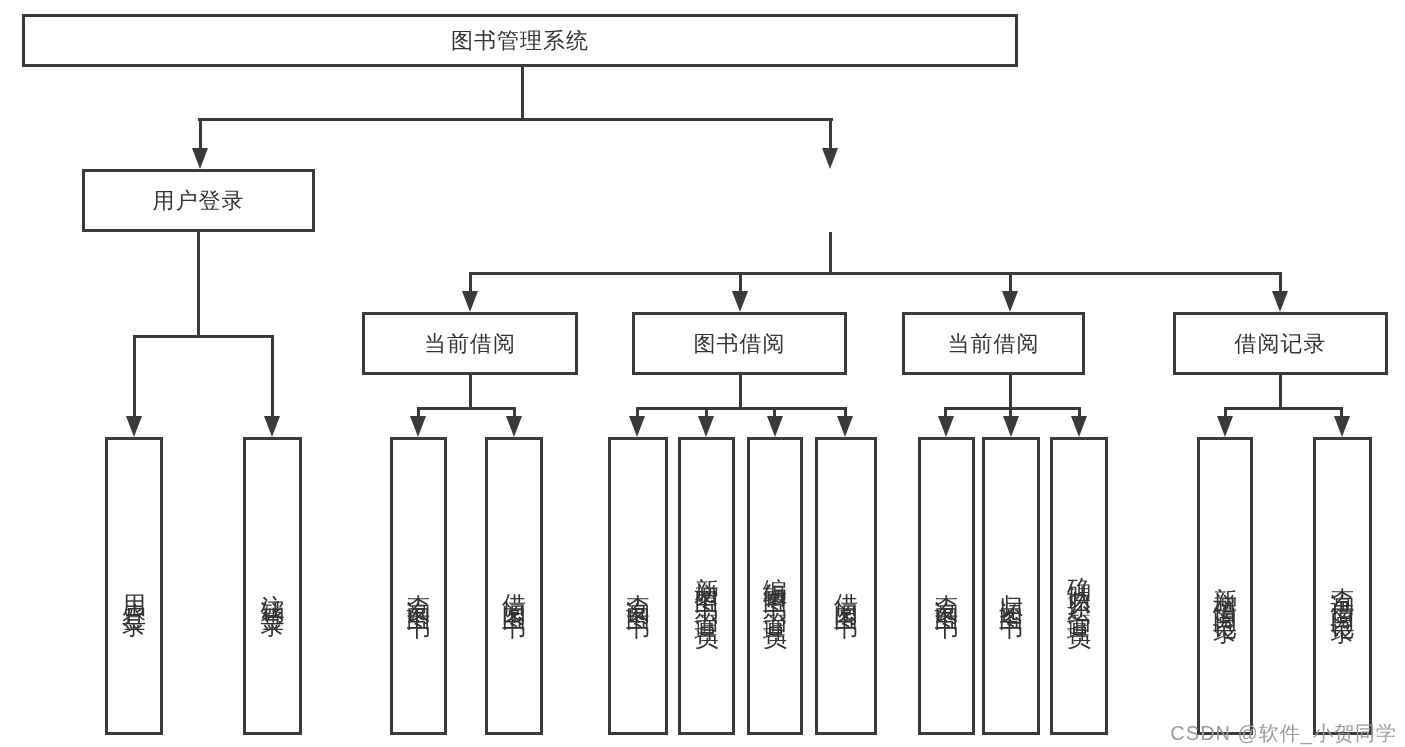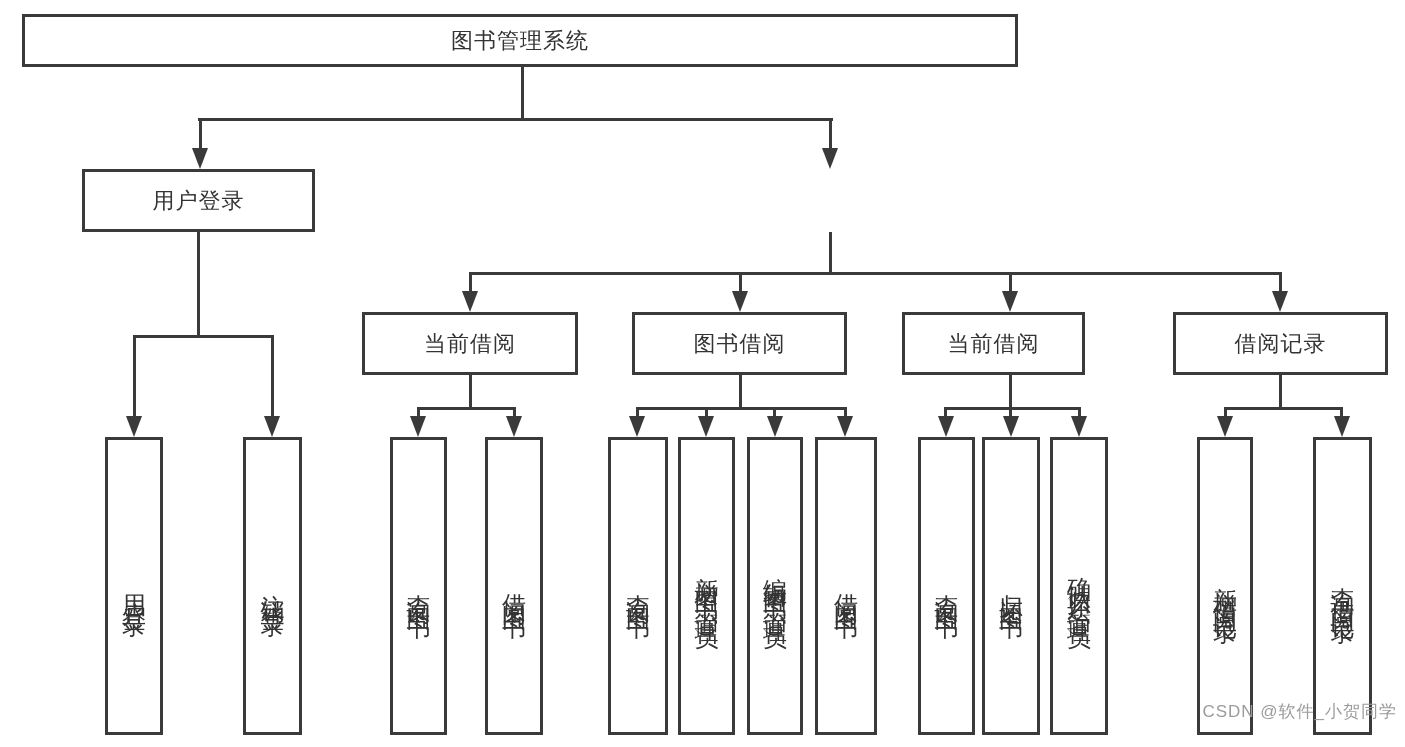--- a/index.html
+++ b/index.html
@@ -40,23 +40,23 @@
   .arrow {
     position:absolute;
     width:0; height:0;
     border-left:8px solid transparent;
     border-right:8px solid transparent;
     border-top:21px solid #3a3a3a;
   }
   .watermark {
     position:absolute;
     right:8px;
-    bottom:24px;
+    bottom:0;
     color:#9b9b9b;
-    font-size:17px;
+    font-size:20px;
     letter-spacing:1px;
     white-space:nowrap;
   }
 </style>
 </head>
 <body>
 
 <div id="canvas">
 
   <div class="box" style="left:22px; top:14px; width:996px; height:53px;">图书管理系统</div>

